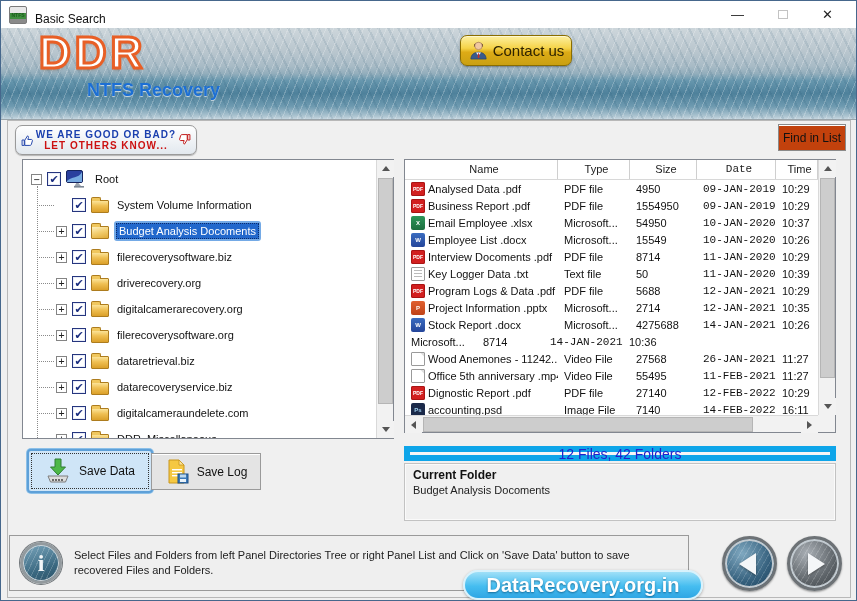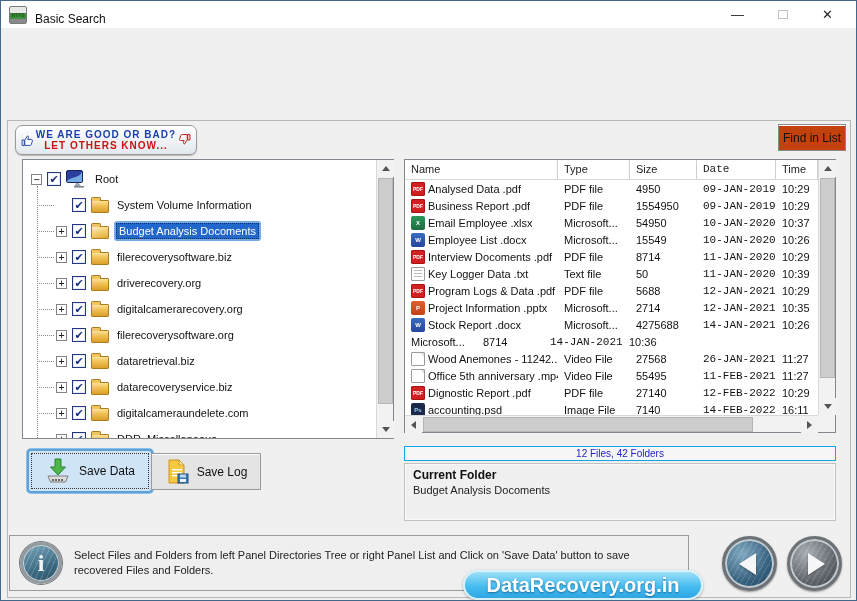--- a/index.html
+++ b/index.html
@@ -94,21 +94,21 @@
             border-left:5px solid #555; }
   .sb-thumb-v { position:absolute; left:1px; width:15px; background:#cdcdcd; border:1px solid #b5b5b5; }
   .sb-thumb-h { position:absolute; top:1px; height:15px; background:#cdcdcd; border:1px solid #b5b5b5; }
 
   
   .list-panel { position:absolute; left:403px; top:158px; width:432px; height:274px; background:#fff;
                 border:1px solid #828790; }
   .list-header { position:absolute; left:0; top:0; right:17px; height:20px; display:flex;
                  background:#fff; border-bottom:1px solid #d8d8d8; }
   .hcell { font-size:11px; color:#222; padding:3px 0 0 6px; border-right:1px solid #cfcfcf;
-           white-space:nowrap; overflow:hidden; }
+           white-space:nowrap; overflow:hidden;text-align:center; }
   .list-body { position:absolute; left:0; top:20px; right:17px; bottom:17px; overflow:hidden; }
   .frow { height:17px; display:flex; align-items:center; }
   .fcell { font-size:11px; color:#111; padding:0 4px 0 6px; white-space:nowrap; overflow:hidden;
            display:flex; align-items:center; gap:3px; }
   .col-name { width:153px; } .col-type { width:72px; } .col-size { width:67px; }
   .col-date { width:79px;font-family:Liberation Mono, monospace; } .col-time { flex:1; }
   .list-vscroll { position:absolute; right:0; top:0; width:17px; bottom:17px; background:#f2f2f2;
                   border-left:1px solid #d9d9d9; }
   .list-hscroll { position:absolute; left:0; bottom:0; right:17px; height:17px; background:#f2f2f2;
                   border-top:1px solid #d9d9d9; }
@@ -122,22 +122,22 @@
   .fi-pptx { background:linear-gradient(#e06030,#c04318); }
   .fi-psd { background:#1b2a4a; color:#9fd0f0; }
   .fi-txt,.fi-file { background:#fff; border:1px solid #9a9a9a; border-radius:1px; position:relative; }
   .fi-txt::before { content:""; width:8px; height:8px;
         background:repeating-linear-gradient(#bbb 0 1px, #fff 1px 3px); }
   .fi-file::before { content:""; position:absolute; right:0; top:0; width:4px; height:4px;
         background:#ddd; clip-path:polygon(0 0,100% 100%,100% 0); }
 
   
   .count-bar { position:absolute; left:403px; top:445px; width:432px; height:15px; background:#f6f6f6;
-               border:1px solid #0ea5e9; display:flex; align-items:center; justify-content:center;
-               font-size:10px; color:#2222cc; }
+               border:6px solid #0ea5e9; display:flex; align-items:center; justify-content:center;
+               font-size:14px; color:#2222cc; }
   .cf-box { position:absolute; left:403px; top:462px; width:432px; height:58px; background:#f0f0f0;
             border:1px solid #c2c2c2; box-shadow:inset 0 0 0 1px #fafafa; padding:4px 8px; }
   .cf-title { font-size:12px; font-weight:bold; color:#111; }
   .cf-value { font-size:11px; color:#222; margin-top:2px; }
 
   
   .save-data { position:absolute; left:26px; top:448px; width:126px; height:44px; border:2px solid #5ea0d8;
                border-radius:4px; background:#cfe5f7; display:flex; align-items:center; justify-content:center;
                gap:8px; font-size:12px; color:#111; outline:1px dotted #333; outline-offset:-5px;
                box-shadow:0 0 0 1px #8cc0e8; }
@@ -189,20 +189,34 @@
     <div class="title-text">Basic Search</div>
     <div class="tb-controls">
       <div class="tb-btn">—</div>
       <div class="tb-btn">
           <span class="tb-max-glyph"></span>
         </div>
       <div class="tb-btn">✕</div>
     </div>
   </div>
 
+  <div class="banner">
+    <div class="ddr-logo">DDR</div>
+    <div class="contact-btn">
+      <svg width="21" height="21" viewBox="0 0 22 22">
+        <path d="M6.5 4.5 q4.5 -3.8 9 0 l.3 2.6 -1.2 -.4 -.6 -1.8 -5.8 -.2 -.9 2 -1.1 .4 z" fill="#5a3a22"></path>
+        <circle cx="11" cy="6.2" r="3.9" fill="#f0c8a0" stroke="#9a7050" stroke-width="0.6"></circle>
+        <path d="M3 20 c0 -5.2 4 -7.2 8 -7.2 s8 2 8 7.2 z" fill="#3a5a8c" stroke="#22406a" stroke-width="0.7"></path>
+        <path d="M8.3 13.2 l2.7 3.2 2.7 -3.2 z" fill="#ffffff"></path>
+        <path d="M10.6 13.8 h0.9 l0.7 4 -1.1 1.6 -1.1 -1.6 z" fill="#c03030"></path>
+      </svg>
+      <span>Contact us</span>
+    </div>
+    <div class="ntfs-sub">NTFS Recovery</div>
+  </div>
 
   <div class="frame"></div>
 
   <div class="badge">
     <svg width="13" height="14" viewBox="0 0 12 12">
       <path d="M1 6h2v5H1zM3.5 11V6.2L6 2.2c.9.2 1.1.9.8 1.8l-.5 1.5h3.2c.8 0 1.2.6 1 1.3l-1 3.4c-.2.6-.7.8-1.3.8z" fill="#fff" stroke="#2244aa" stroke-width="0.9"></path>
     </svg>
     <div class="badge-txt">
       <div class="badge-l1">WE ARE GOOD OR BAD?</div>
       <div class="badge-l2">LET OTHERS KNOW...</div>

